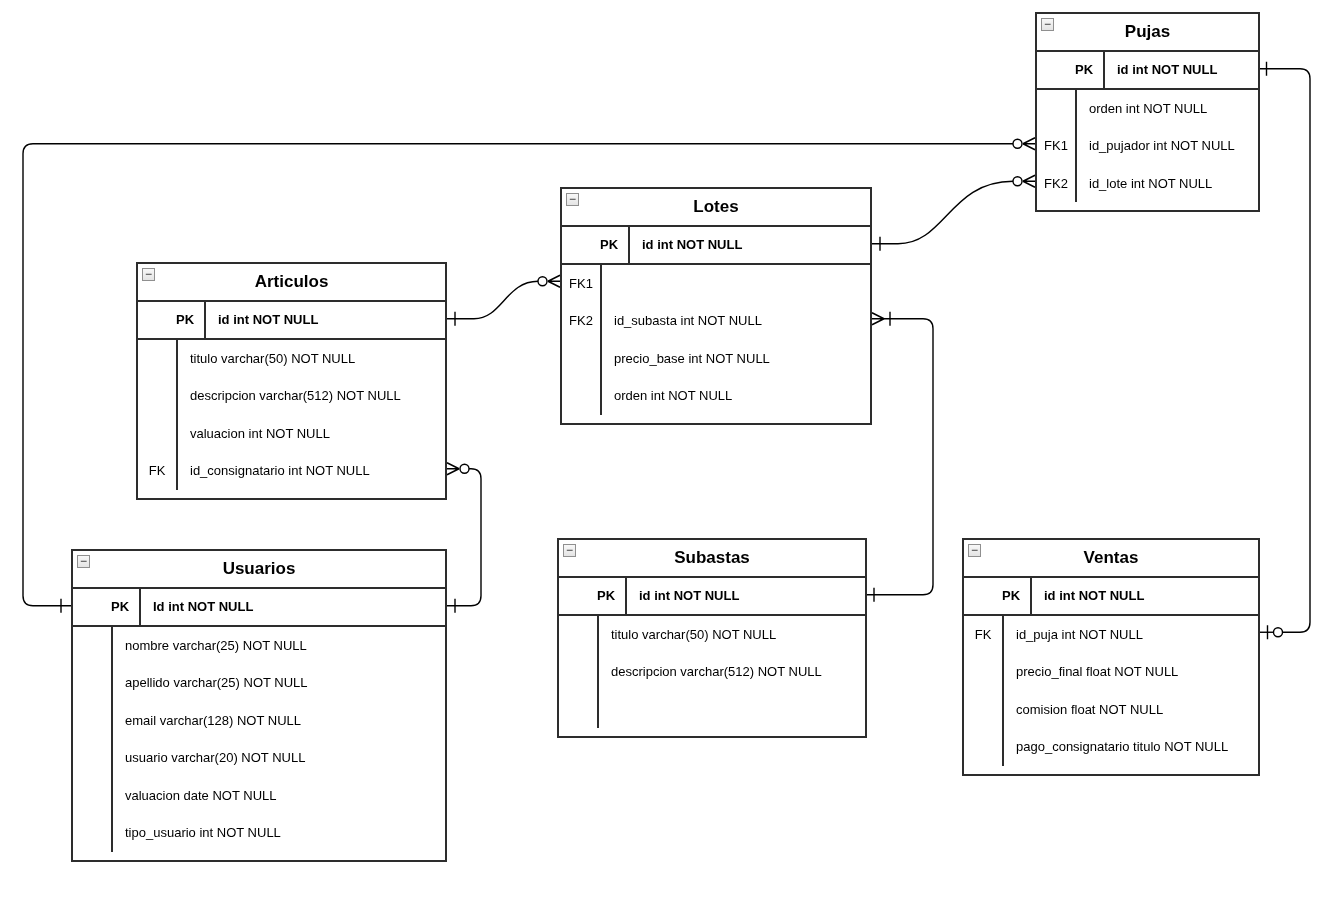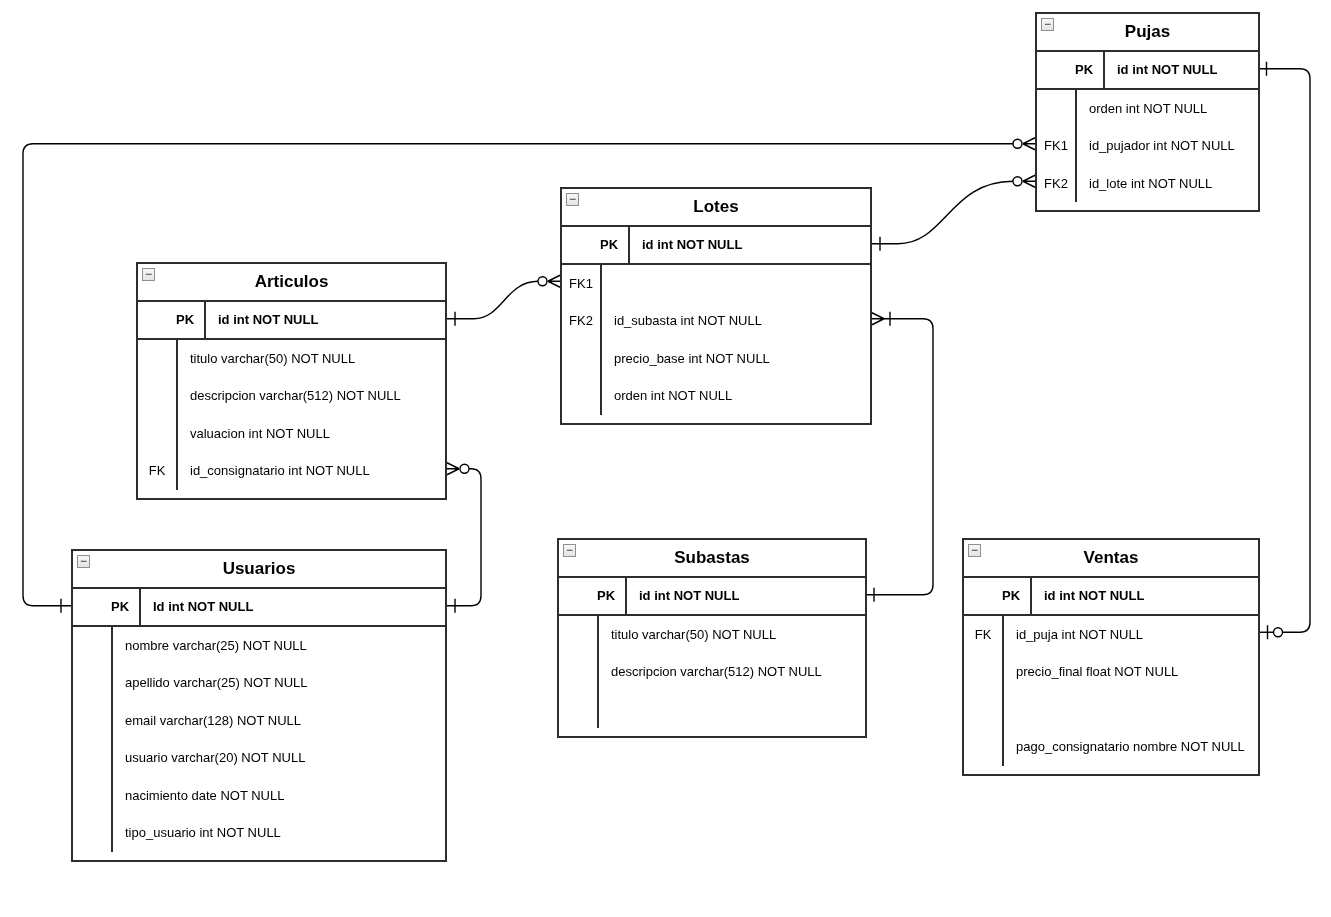--- a/index.html
+++ b/index.html
@@ -222,21 +222,21 @@
         <div class="row">
           <div class="key"></div>
           <div class="field">email varchar(128) NOT NULL</div>
         </div>
         <div class="row">
           <div class="key"></div>
           <div class="field">usuario varchar(20) NOT NULL</div>
         </div>
         <div class="row">
           <div class="key"></div>
-          <div class="field">nacimiento date NOT NULL</div>
+          <div class="field">valuacion date NOT NULL</div>
         </div>
         <div class="row">
           <div class="key"></div>
           <div class="field">tipo_usuario int NOT NULL</div>
         </div>
         <div class="pad"></div>
       </div>
       <div class="entity" style="left: 557px; top: 538px; width: 310px;">
         <div class="titlebar">
           <span class="collapse">−</span>
@@ -271,21 +271,22 @@
         <div class="row">
           <div class="key">FK</div>
           <div class="field">id_puja int NOT NULL</div>
         </div>
         <div class="row">
           <div class="key"></div>
           <div class="field">precio_final float NOT NULL</div>
         </div>
         <div class="row">
           <div class="key"></div>
-        </div>
-        <div class="row">
-          <div class="key"></div>
-          <div class="field">pago_consignatario nombre NOT NULL</div>
+          <div class="field">comision float NOT NULL</div>
+        </div>
+        <div class="row">
+          <div class="key"></div>
+          <div class="field">pago_consignatario titulo NOT NULL</div>
         </div>
         <div class="pad"></div>
       </div>
     </div>
 </div>
 
 </body></html>

